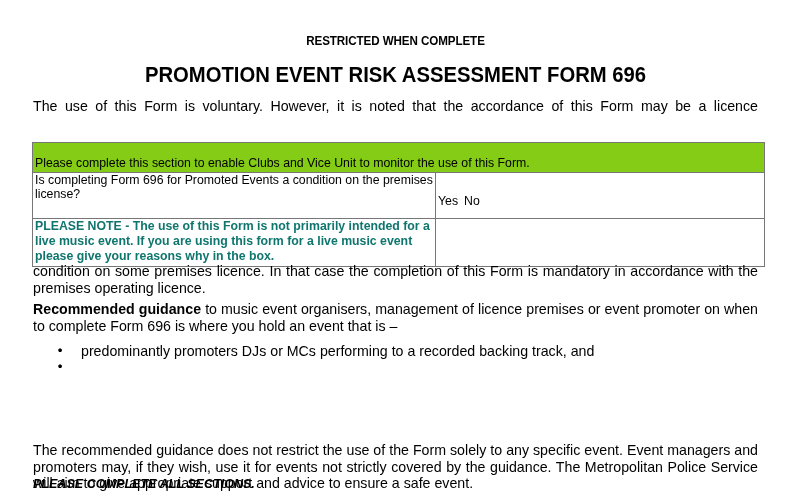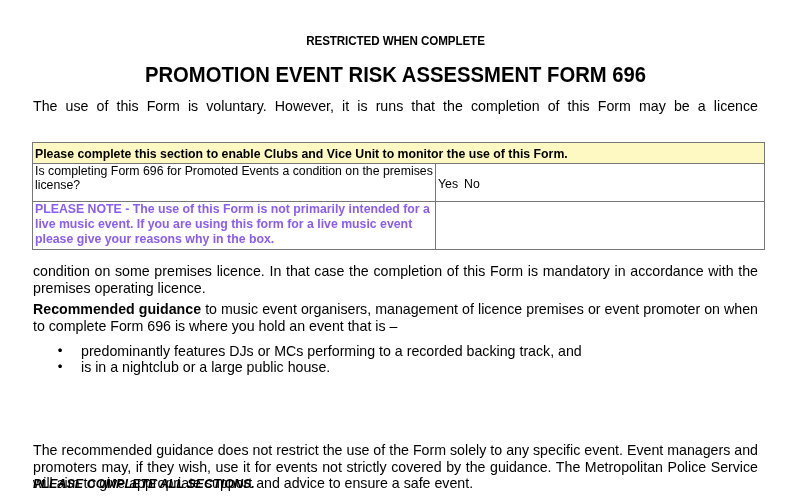--- a/index.html
+++ b/index.html
@@ -91,65 +91,65 @@
       width: 733px;
       border-collapse: collapse;
       font-size: 12.3px;
     }
     .form-table td {
       border: 1.5px solid #777;
       padding: 0 2px;
       vertical-align: top;
     }
     .form-table .hdr td {
-      background: #fef9c3;
-      font-weight: bold;
+      background: #84cc16;
+      font-weight: normal;
       height: 19px;
       vertical-align: middle;
       line-height: 14px;
-      padding-top: 1px;
+      padding-top: 10px;
     }
     .form-table .row2 td {
       height: 35px;
       line-height: 14px;
     }
     .form-table .row3 td {
       height: 47px;
       line-height: 15px;
     }
     .form-table .q {
       width: 398px;
       border-radius: 19px;
     }
     .form-table .yesno {
       vertical-align: middle;
-      padding-top: 2px;
+      padding-top: 10px;
     }
     .form-table .note {
-      color: #8b5cf6;
+      color: #0f766e;
       font-weight: bold;
       font-size: 12.3px;
     }
     .yn-option {
       margin-right: 6px;
     }
     .reason-box {
       display: block;
       width: 100%;
       height: 45px;
     }
   </style>
 </head>
 <body>
 
 <div class="restricted">RESTRICTED WHEN COMPLETE</div>
 
 <div class="title">PROMOTION EVENT RISK ASSESSMENT FORM 696</div>
 
-<div class="para intro lastfill">The use of this Form is voluntary.  However, it is runs that the completion of this Form may be a licence</div>
+<div class="para intro lastfill">The use of this Form is voluntary.  However, it is noted that the accordance of this Form may be a licence</div>
 
 <table class="form-table">
   <tbody>
       <tr class="hdr">
     <td colspan="2">Please complete this section to enable Clubs and Vice Unit to monitor the use of this Form.</td>
   </tr>
   <tr class="row2">
     <td class="q">Is completing Form 696 for Promoted Events a condition on the premises license?</td>
     <td class="yesno">
       <span class="yn-option">Yes</span><span class="yn-option">No</span>
@@ -163,20 +163,20 @@
   </tr>
 </tbody>
   </table>
 
 <div class="para cont">condition on some premises licence.  In that case the completion of this Form is mandatory in accordance with the premises operating licence.</div>
 
 <div class="para guidance"><b>Recommended guidance</b><span> to music event organisers, management of licence premises or event promoter on when to complete Form 696 is where you hold an event that is –</span></div>
 
 <ul class="bullets">
   <li><span class="dot">•</span></li>
-  <li><span class="dot">•</span><span>predominantly features DJs or MCs performing to a recorded backing track, and</span></li>
+  <li><span class="dot">•</span><span>predominantly promoters DJs or MCs performing to a recorded backing track, and</span></li>
   <li><span class="dot">•</span></li>
-  <li><span class="dot">•</span><span>is in a nightclub or a large public house.</span></li>
+  <li><span class="dot">•</span></li>
 </ul>
 
 <div class="para closing">The recommended guidance does not restrict the use of the Form solely to any specific event.  Event managers and promoters may, if they wish, use it for events not strictly covered by the guidance.  The Metropolitan Police Service will aim to give appropriate support and advice to ensure a safe event.</div>
 
 <div class="please">PLEASE COMPLETE ALL SECTIONS.</div>
 
 </body></html>

